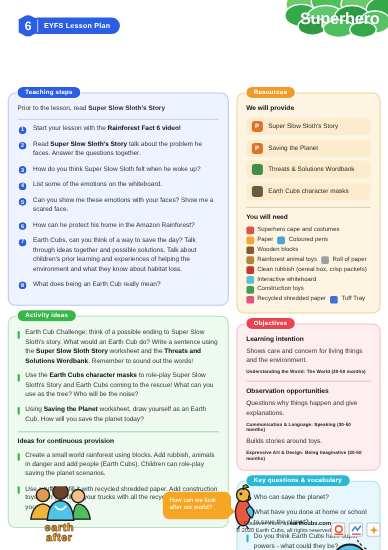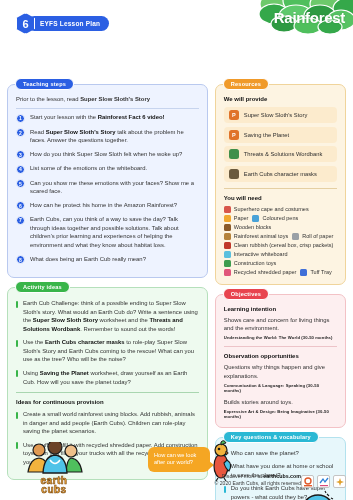--- a/index.html
+++ b/index.html
@@ -167,21 +167,21 @@
           <ellipse cx="26" cy="14" rx="15" ry="10" fill="#35a84a" stroke="#fff" stroke-width="1.2"></ellipse>
           <ellipse cx="48" cy="16" rx="17" ry="11" fill="#5ec96c" stroke="#fff" stroke-width="1.2"></ellipse>
           <ellipse cx="72" cy="16" rx="16" ry="11" fill="#2e9a42" stroke="#fff" stroke-width="1.2"></ellipse>
           <ellipse cx="93" cy="20" rx="14" ry="10" fill="#56c263" stroke="#fff" stroke-width="1.2"></ellipse>
           <ellipse cx="36" cy="24" rx="13" ry="8" fill="#2e9a42" stroke="#fff" stroke-width="1.2"></ellipse>
           <ellipse cx="60" cy="26" rx="14" ry="8" fill="#4fbf5d" stroke="#fff" stroke-width="1.2"></ellipse>
           <ellipse cx="82" cy="27" rx="12" ry="7" fill="#35a84a" stroke="#fff" stroke-width="1.2"></ellipse>
         </g>
       </svg>
     </div>
-    <div class="rf-text">Rainforest</div>
+    <div class="rf-text">Superhero</div>
 
     <div class="badge-row">
       <div class="hex">6</div>
       <div class="badge-pill">EYFS Lesson Plan</div>
     </div>
 
   </div>
 
   <div class="cols">
 
@@ -398,21 +398,21 @@
         <circle cx="33" cy="5" r="7" fill="#6b4327" stroke="#1a1a1a" stroke-width="1.2"></circle>
         <circle cx="49" cy="9" r="6" fill="#f0c08a" stroke="#1a1a1a" stroke-width="1.2"></circle>
         <path d="M6 30 Q8 17 17 16 Q26 17 27 30 Z" fill="#f2b33d" stroke="#1a1a1a" stroke-width="1.2"></path>
         <path d="M44 30 Q45 17 49 16 Q58 17 60 30 Z" fill="#4fbf5d" stroke="#1a1a1a" stroke-width="1.2"></path>
         <path d="M21 31 Q22 14 33 13 Q44 14 45 31 Z" fill="#4fc3e8" stroke="#1a1a1a" stroke-width="1.3"></path>
         <path d="M28 18 q5 7 10 0" fill="none" stroke="#fff" stroke-width="1.4"></path>
       </svg>
     </div>
     <div class="cubs-word">
       <div>earth</div>
-      <div>cubs</div>
+      <div>after</div>
     </div>
 
     <div class="speech">How can we look after our world?</div>
 
     <div class="parrot">
       <svg width="28" height="42" viewBox="0 0 28 42">
         <ellipse cx="13" cy="26" rx="7" ry="12" fill="#e8573f" stroke="#1a1a1a" stroke-width="1.2"></ellipse>
         <circle cx="13" cy="10" r="6" fill="#f2b33d" stroke="#1a1a1a" stroke-width="1.2"></circle>
         <path d="M13 2 q3 -3 5 1 q-2 0 -5 2 Z" fill="#4fbf5d" stroke="#1a1a1a" stroke-width="1"></path>
         <path d="M18 11 q4 2 0 4 Z" fill="#f08c2a" stroke="#1a1a1a" stroke-width="1"></path>

